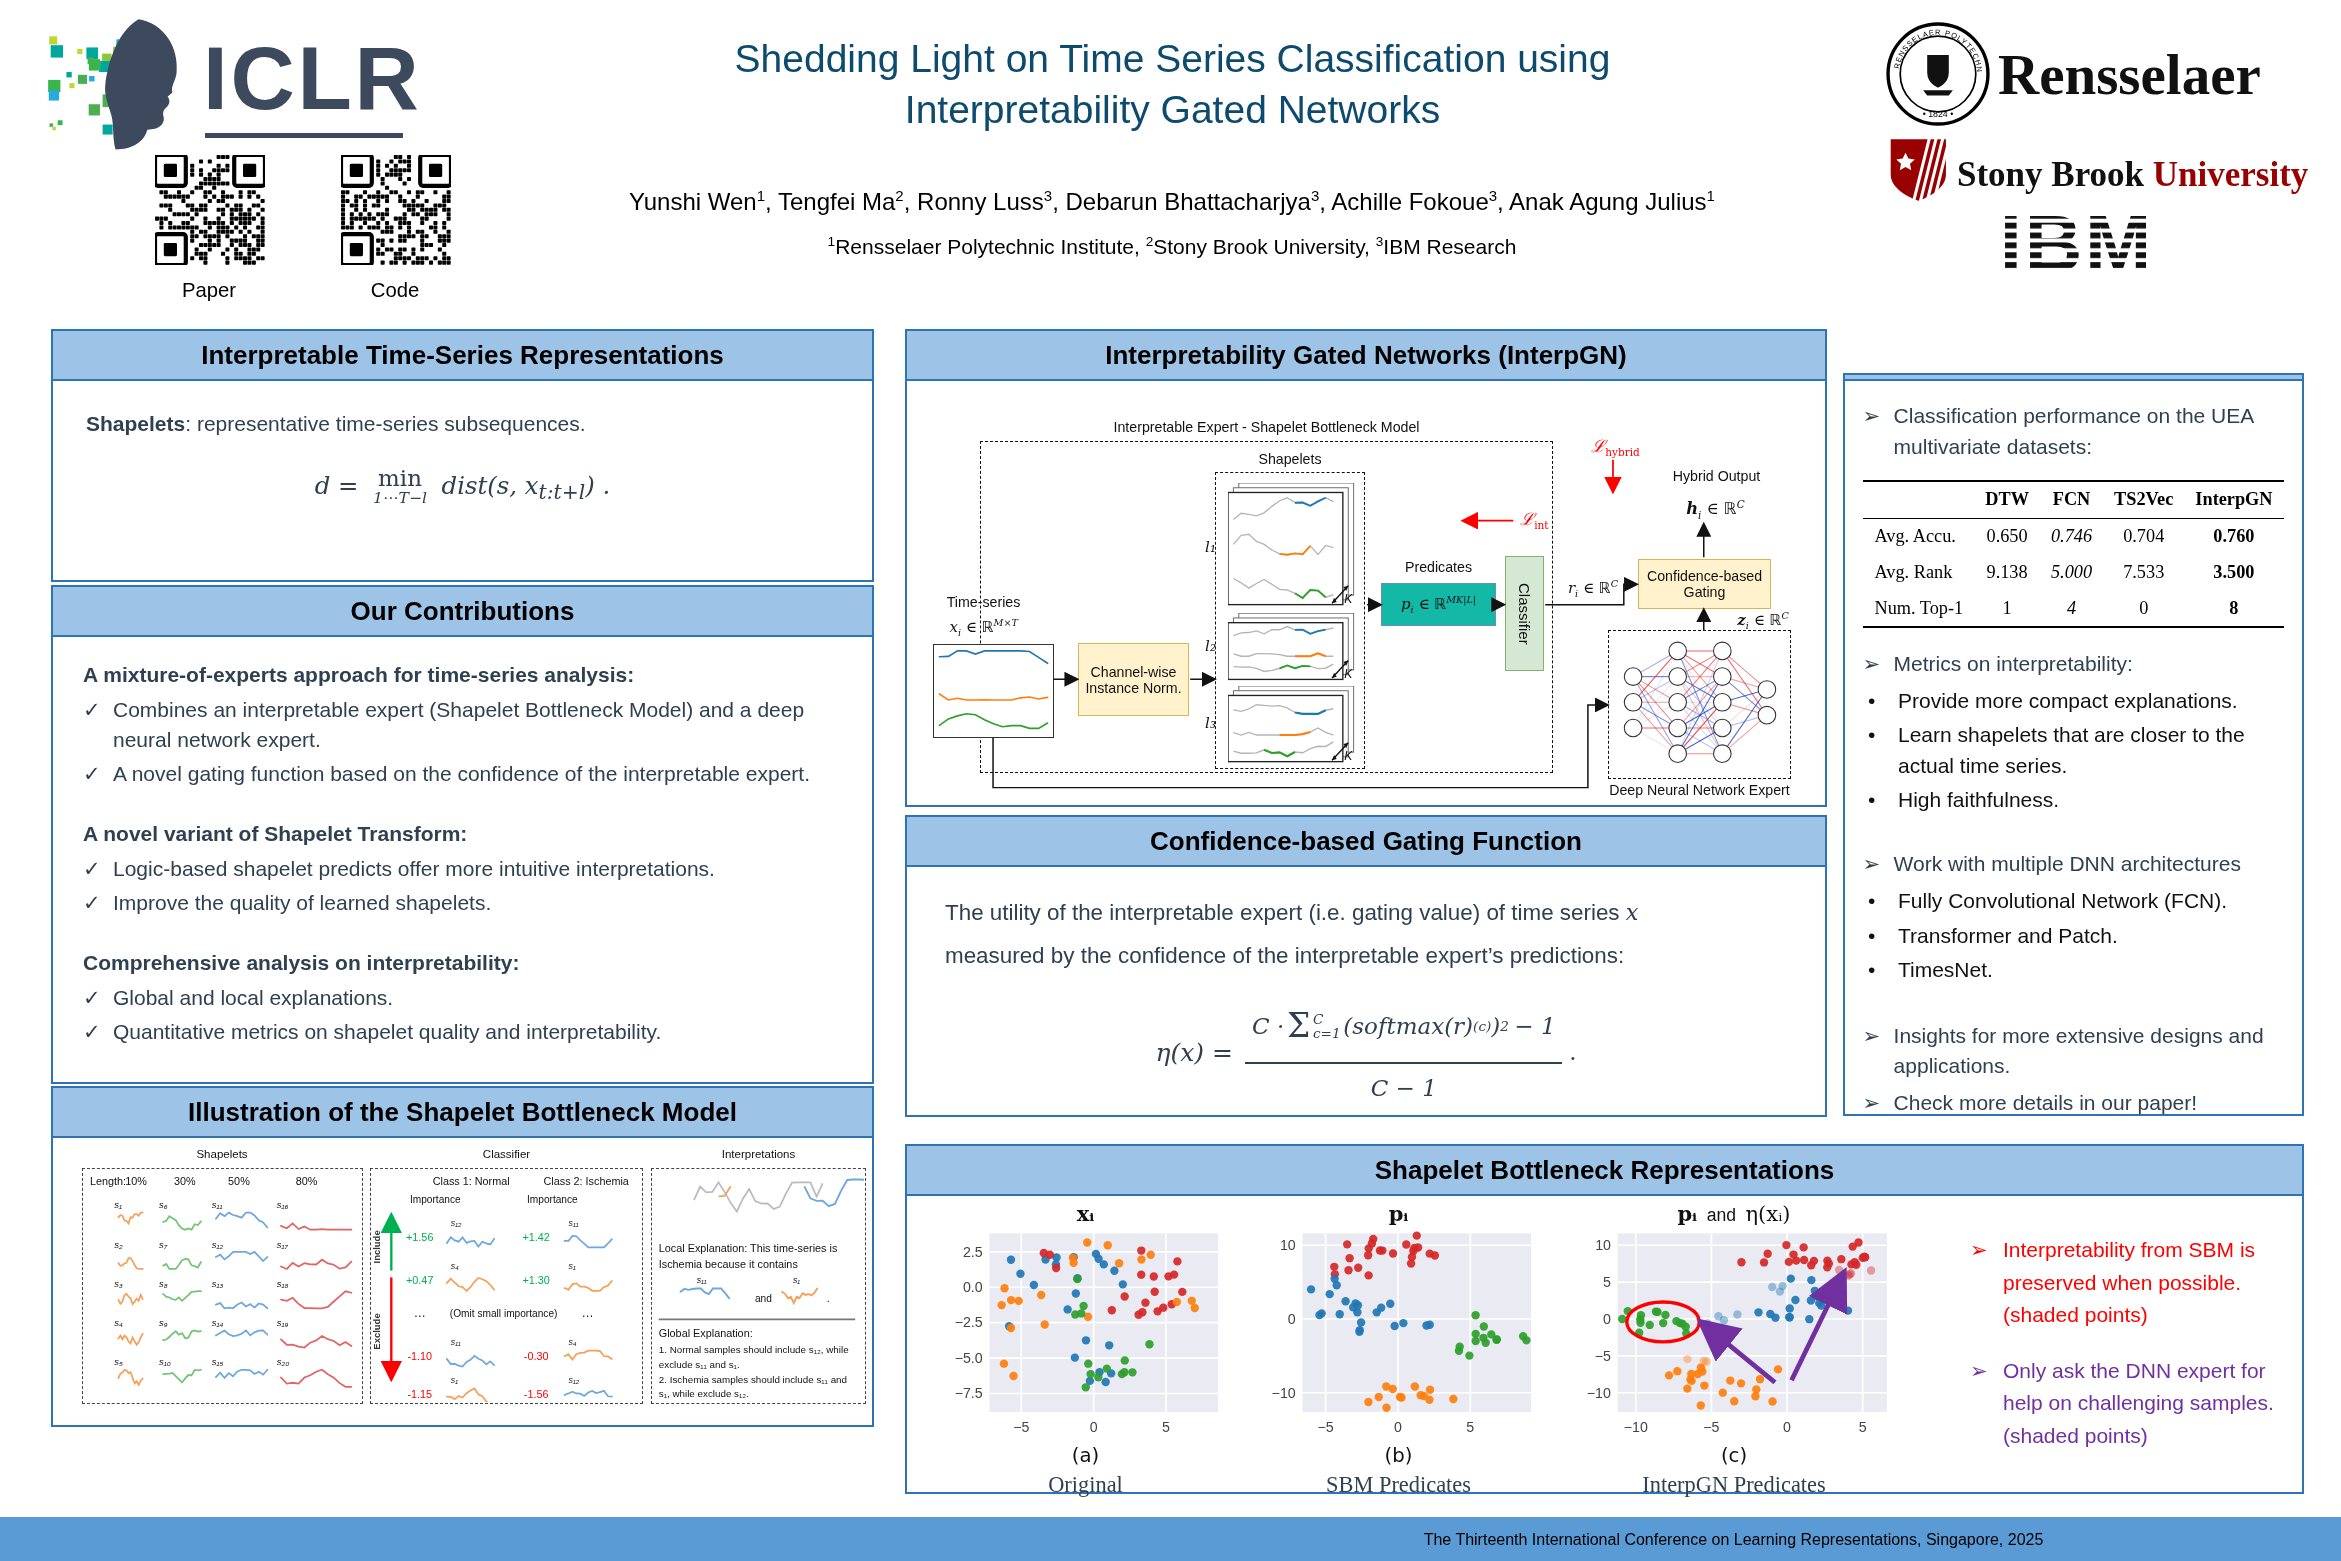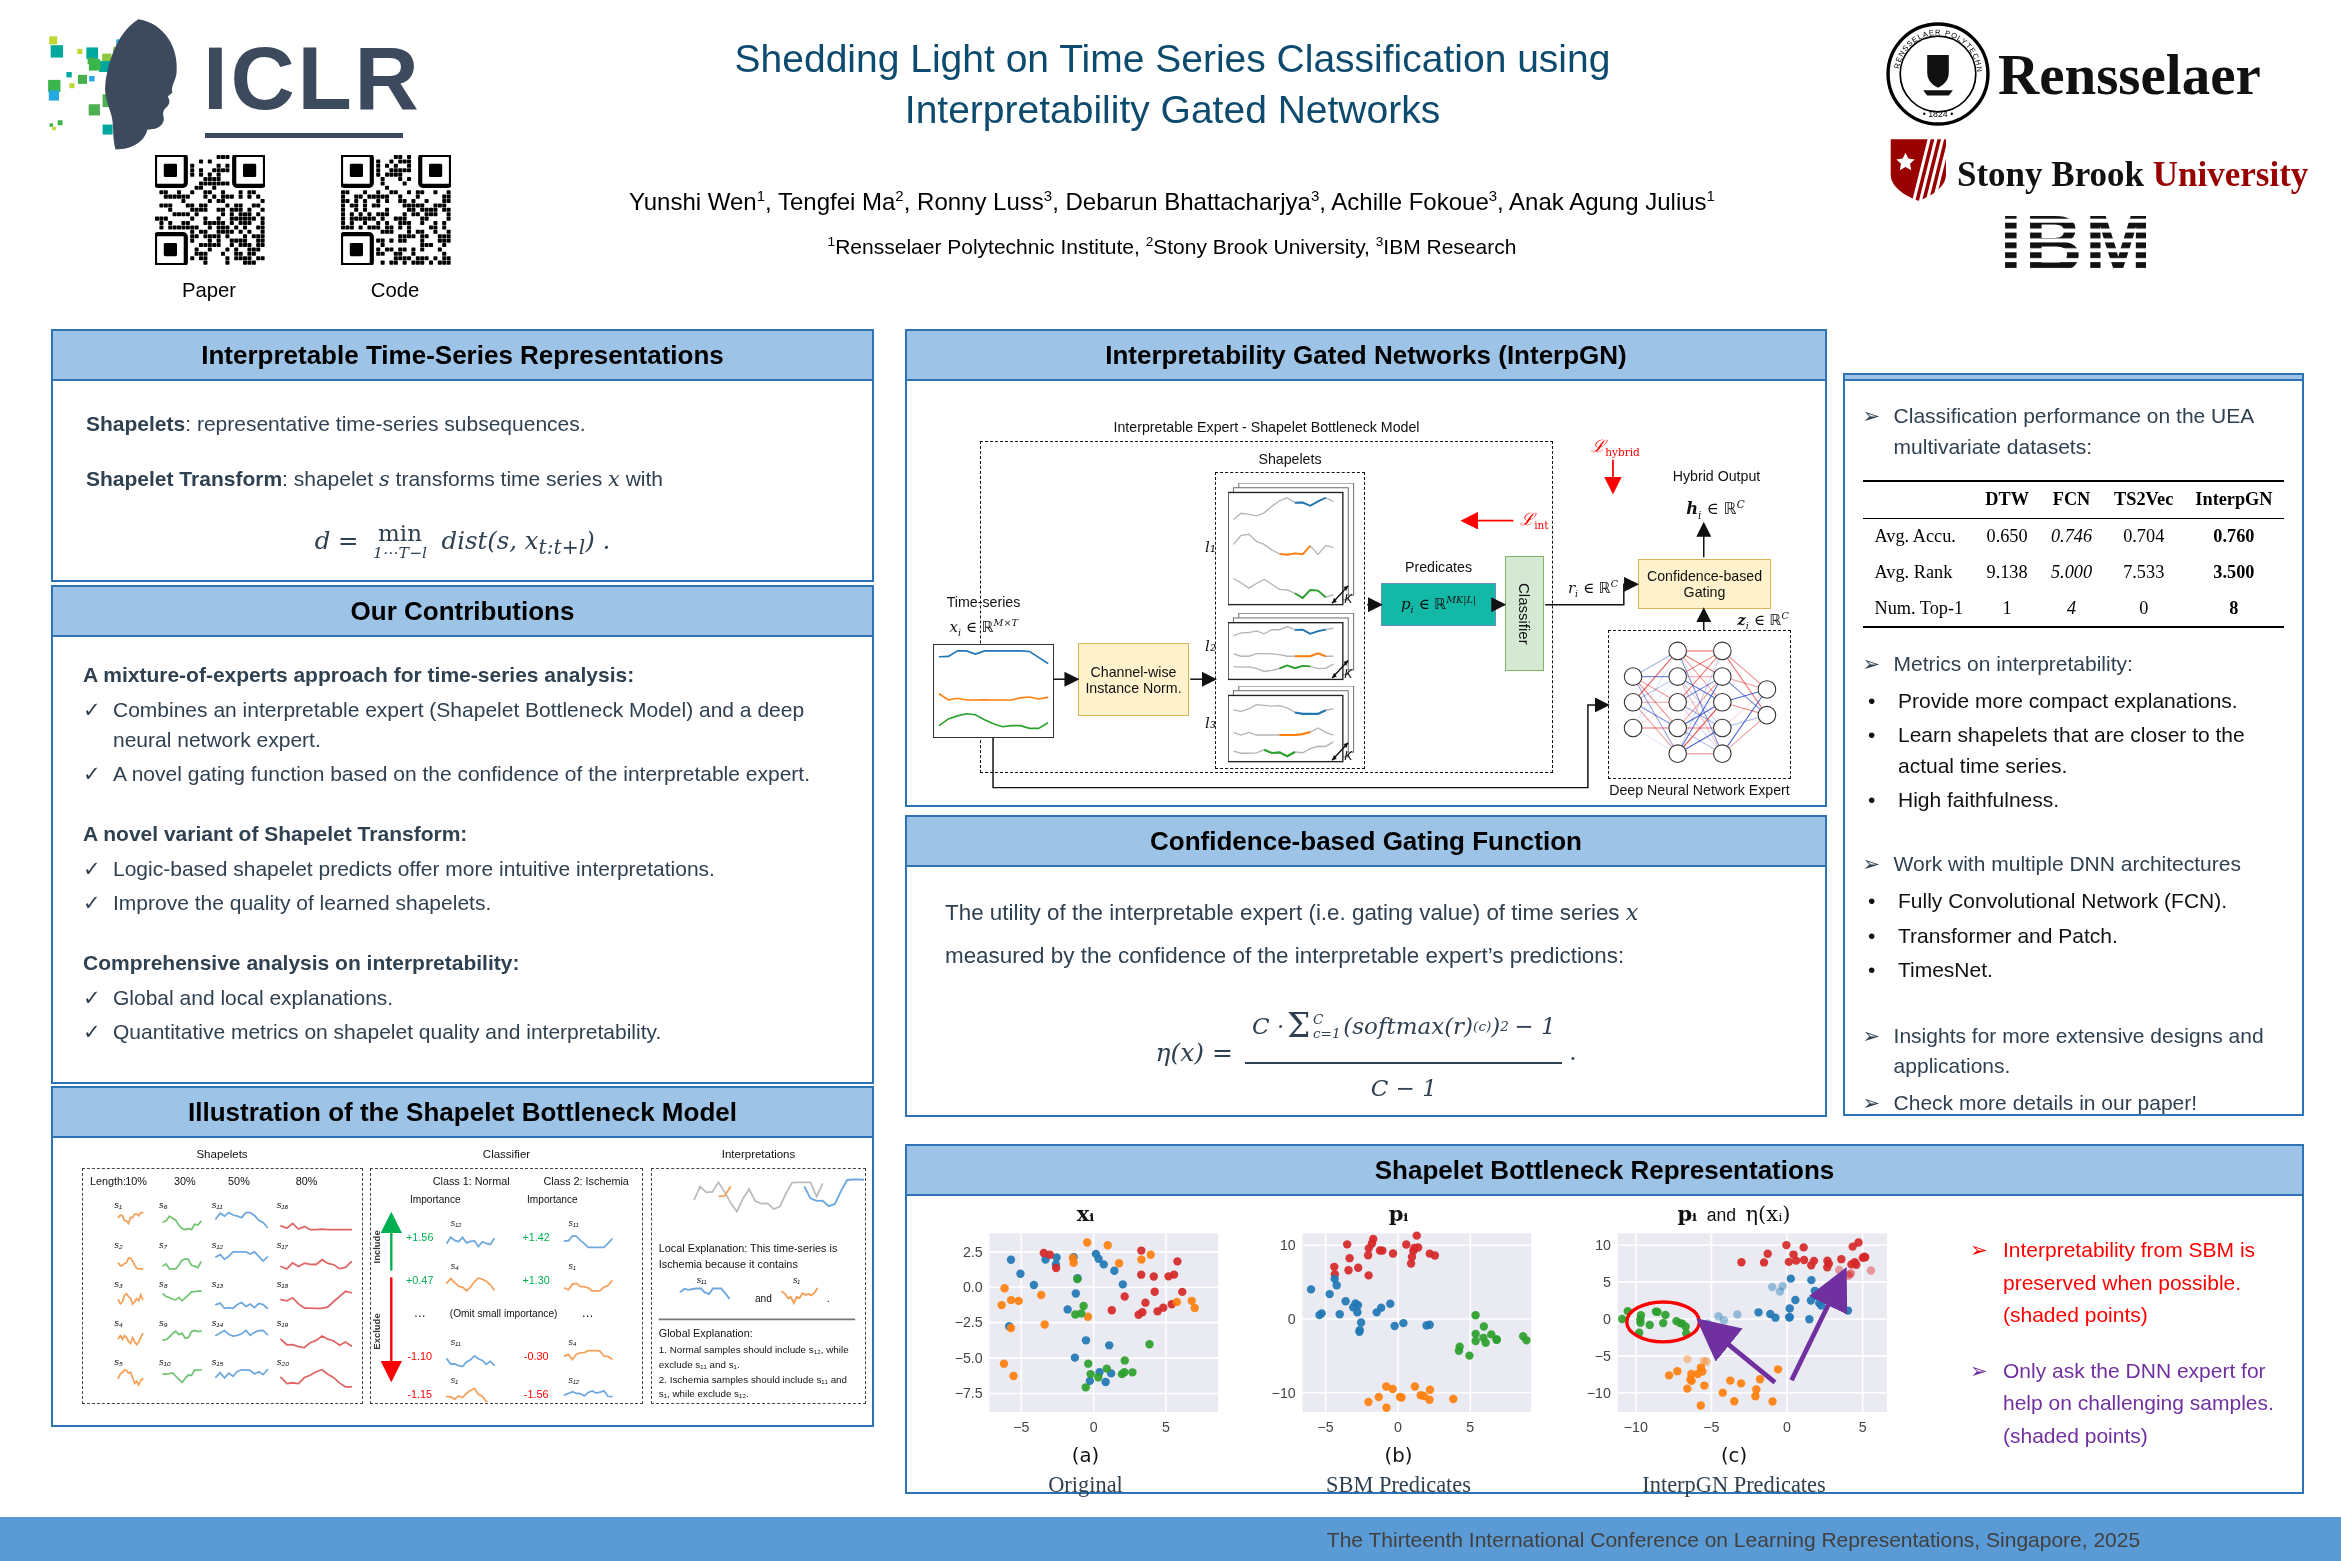--- a/index.html
+++ b/index.html
@@ -97,21 +97,21 @@
   table.qtable{border-collapse:collapse;margin:17.6px auto 20.3px auto;
                font-family:"Liberation Serif","DejaVu Serif",serif;font-size:18.3px;color:#000;}
   table.qtable th,table.qtable td{padding:4.7px 11px;text-align:center;}
   table.qtable thead tr{border-bottom:1.4px solid #000;}
   table.qtable{border-top:2px solid #000;border-bottom:2px solid #000;}
   td.c-fcn{font-style:italic;} td.c-igN{font-weight:bold;}
   
   .footer{position:absolute;left:0;top:1517px;width:2342px;height:45px;background:#5B9BD5;
           display:flex;align-items:center;}
   .footer span{display:block;width:100%;text-align:center;padding-left:1125px;box-sizing:border-box;
-               font-size:21px;color:#404040;}
+               font-size:16px;color:#000000;}
   svg text{font-family:"Liberation Sans",sans-serif;}
 </style>
 </head>
 <body>
 
 <div class="abs" style="left:0;top:0;width:2342px;height:318px;">
   <svg class="abs" style="left:45px;top:15px;" width="160" height="136" viewBox="0 0 236 200" id="iclr-head-svg">
       <rect x="10.815408333204687" y="164.5361449168995" width="5.187276050448418" height="5.187276050448418" fill="#BFD730"></rect>
       <rect x="48.607385685667396" y="87.93489487795159" width="13.34312429651618" height="13.34312429651618" fill="#39B54A"></rect>
       <rect x="84.28042988851666" y="56.67233415367082" width="13.853209663182497" height="13.853209663182497" fill="#8CC63F"></rect>
@@ -627,23 +627,20 @@
     </svg>
 </div>
 
 <div class="sec-h" style="left:51px;top:329px;width:823px;height:52px;">
   <span>Interpretable Time-Series Representations</span>
 </div>
 <div class="sec-b l1-body" style="left:51px;top:379px;width:823px;height:203px;">
   <div class="l1-p">
     <span class="b">Shapelets</span><span>: representative time-series subsequences.</span>
   </div>
-  <div class="l1-p">
-    <span class="b">Shapelet Transform</span><span>: shapelet </span><span class="mth">s</span><span> transforms time series </span><span class="mth">x</span><span> with</span>
-  </div>
   <div class="formula1">
     <span>d = </span><span class="minstack">
         <span class="mtop">min</span>
         <span class="msub">1⋯T−l</span>
       </span><span> dist(s, x</span><sub>t:t+l</sub><span>) .</span>
   </div>
 </div>
 
 <div class="sec-h" style="left:51px;top:585px;width:823px;height:52px;">
   <span>Our Contributions</span>

